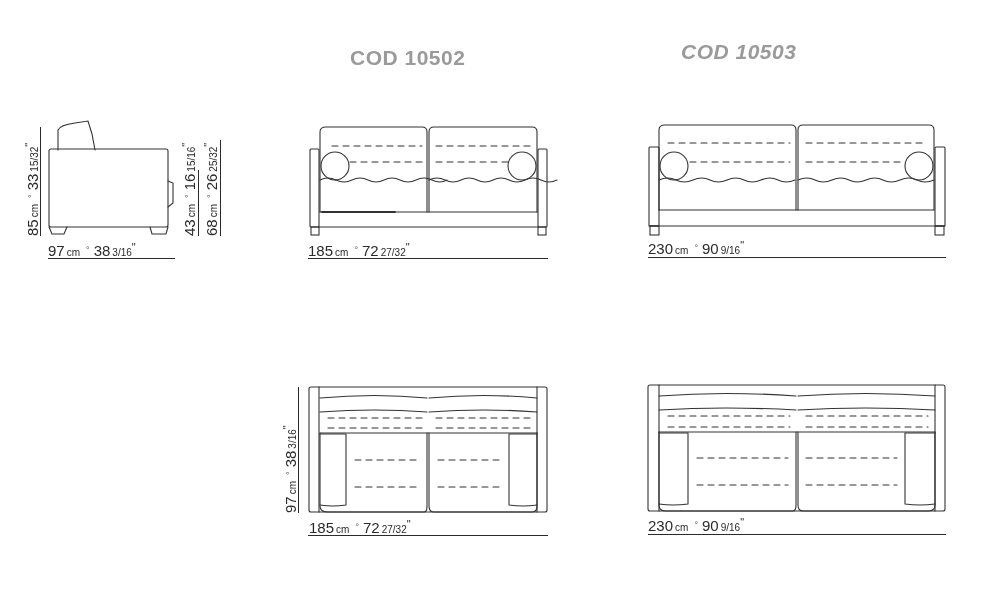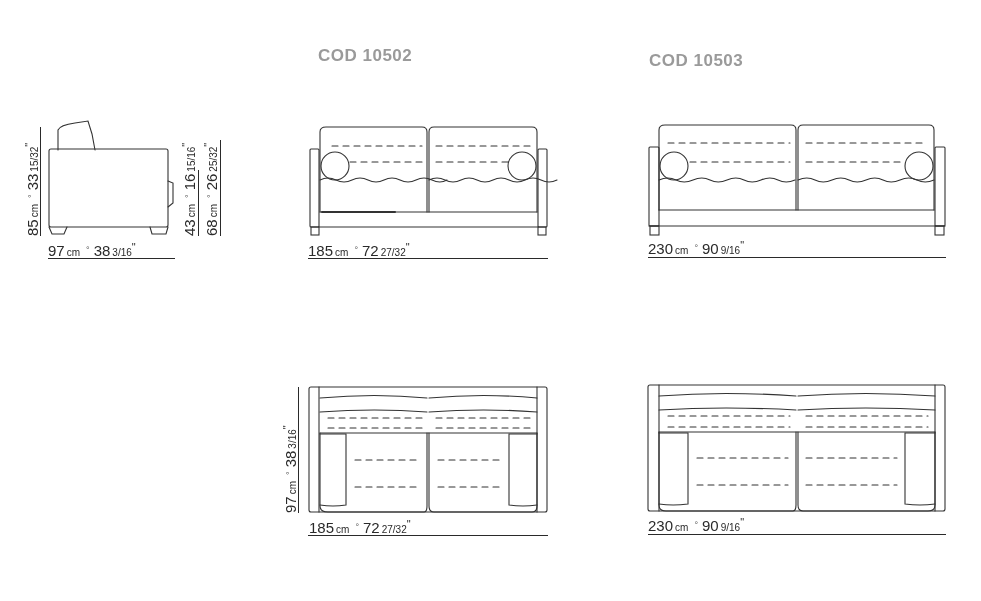--- a/index.html
+++ b/index.html
@@ -1,35 +1,35 @@
 <!DOCTYPE html>
 <html><head>
 <meta charset="utf-8">
 <style>
   html, body { margin: 0; padding: 0; background: #ffffff; }
   body { width: 981px; height: 601px; position: relative; overflow: hidden;
          font-family: "Liberation Sans", sans-serif; color: #2a2a2a; }
   .code-title { position: absolute; font-family: "Liberation Sans", sans-serif;
-                font-weight: bold; font-size: 17px; color: #9a9a9a; letter-spacing: 0.5px; }
+                font-weight: bold; font-size: 21px; color: #9a9a9a; letter-spacing: 0.5px; margin-left: 32px; }
   svg.drawing { position: absolute; left: 0; top: 0; }
   .dim { position: absolute; font-family: "Liberation Sans", sans-serif;
          font-size: 15px; color: #2a2a2a; white-space: nowrap; line-height: 1;
          transform-origin: left top; }
   .dim .unit { font-size: 10px; margin: 0 2px; }
   .dim .dot { font-size: 9px; color: #555; margin: 0 4px; position: relative; top: -3px; }
   .dim .frac { font-size: 10px; margin-left: 2px; }
   .dim .inch { font-size: 11px; position: relative; top: -5px; }
   .dim.vert { transform: rotate(-90deg); }
   .dim-line { position: absolute; background: #2a2a2a; }
 </style>
 </head>
 <body>
 
 <div class="code-title" style="left:318px; top:46px;">COD 10502</div>
-<div class="code-title" style="left:649px; top:51px;">COD 10503</div>
+<div class="code-title" style="left:649px; top:40px;font-style:italic;">COD 10503</div>
 
 <svg class="drawing" width="981" height="601" viewBox="0 0 981 601" fill="none" stroke="#333" stroke-width="1.1" stroke-linecap="round">
 
   <g>
     <path d="M58 150 L58 130 Q60 125 75 123 L88 121 L92 134 L95 150"></path>
     <rect x="49" y="149" width="119" height="78" rx="2"></rect>
     <path d="M168 181 L173 183 L173 203 L168 207"></path>
     <path d="M49 227 L52 234 L64 234 L67 227"></path>
     <path d="M150 227 L152 234 L166 234 L168 227"></path>
   </g>

